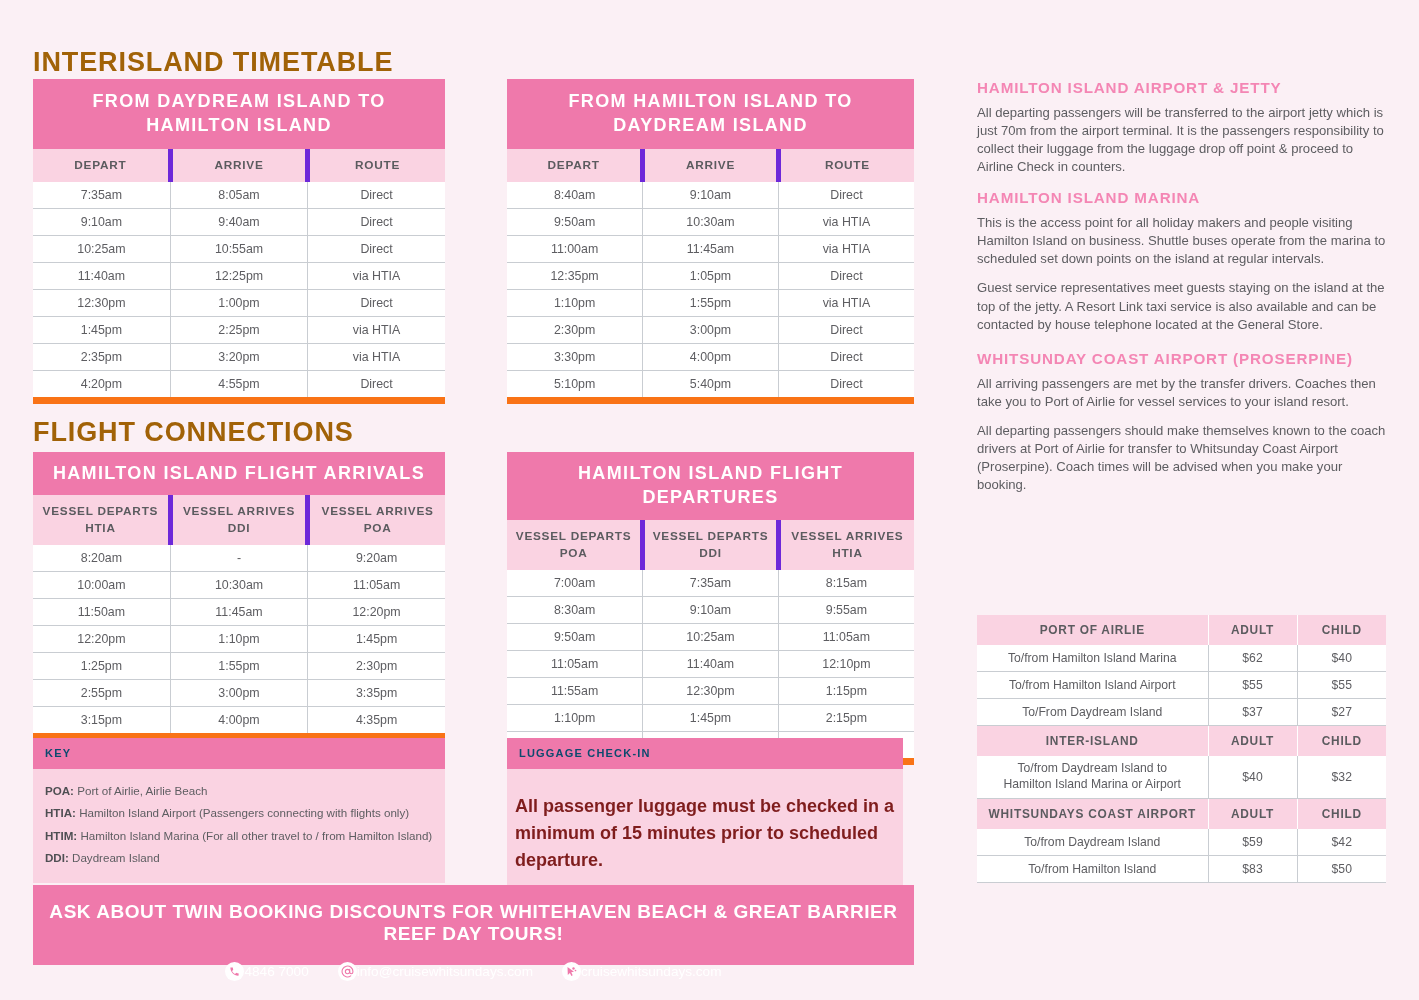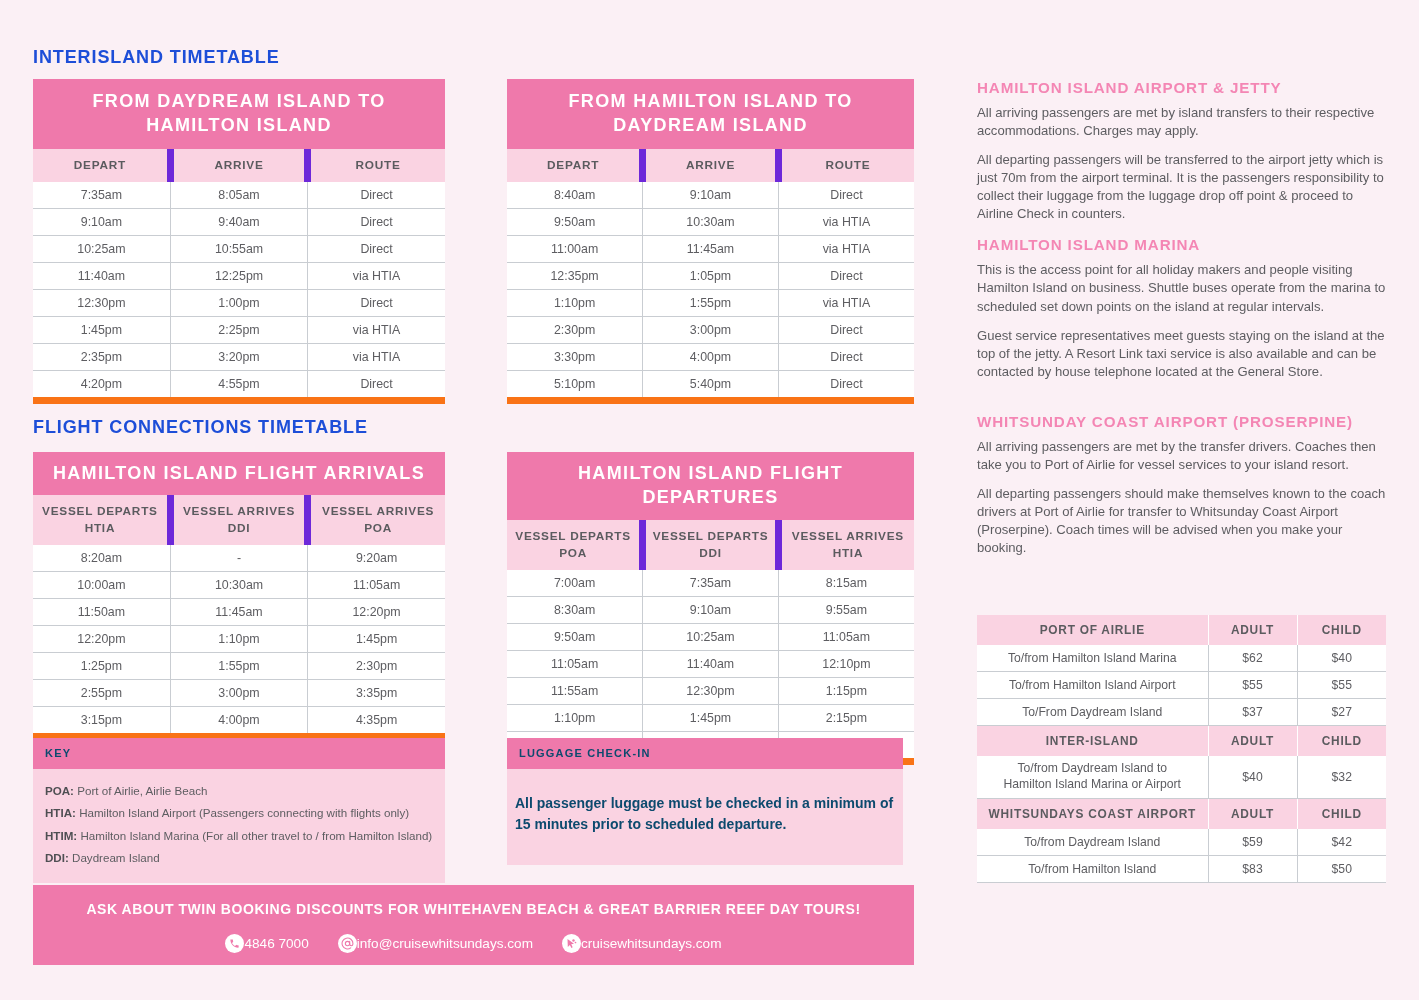--- a/index.html
+++ b/index.html
@@ -20,24 +20,24 @@
     padding: 0;
   }
 
   
   .col-left   { position: absolute; left: 33px;  top: 0; width: 412px; }
   .col-mid    { position: absolute; left: 507px; top: 0; width: 407px; }
   .col-right  { position: absolute; left: 977px; top: 0; width: 409px; }
 
   
   .section-title {
-    font-size: 18px;
+    font-size: 27px;
     font-weight: bold;
     letter-spacing: 0.9px;
-    color: #1d4ed8;
+    color: #a16207;
     text-transform: uppercase;
   }
 
   
   .tbl { width: 100%; border-collapse: collapse; table-layout: fixed; }
 
   .tbl-title {
     background: #ef79ab;
     color: #ffffff;
     font-size: 18px;
@@ -52,21 +52,21 @@
 
   .tbl th.colhead {
     background: #fad3e2;
     color: #5b5b5f;
     font-size: 11.8px;
     font-weight: bold;
     letter-spacing: 0.75px;
     text-align: center;
     padding: 8px 4px;
     text-transform: uppercase;
-    border-right: 7px solid #6d28d9;
+    border-right: 5px solid #6d28d9;
     line-height: 1.45;
   }
   .tbl th.colhead:last-child { border-right: none; }
 
   .tbl td {
     background: #ffffff;
     text-align: center;
     font-size: 12.4px;
     color: #5d5d61;
     padding: 6px 4px;
@@ -100,23 +100,23 @@
     font-size: 11.6px;
     color: #5d5d61;
     line-height: 1.35;
     padding: 3.5px 0;
   }
   .key-line b { font-weight: bold; color: #4f4f53; }
 
   .luggage-body {
     background: #fad3e2;
     padding: 24px 2px 30px 8px;
-    font-size: 14px;
-    font-weight: bold;
-    color: #0c4a6e;
+    font-size: 18px;
+    font-weight: bold;
+    color: #7f1d1d;
     line-height: 1.5;
   }
 
   
   .rc-head {
     color: #f486b4;
     font-size: 15.2px;
     font-weight: bold;
     letter-spacing: 0.85px;
     text-transform: uppercase;
@@ -164,21 +164,21 @@
     left: 33px;
     top: 885px;
     width: 881px;
     height: 80px;
     background: #ef79ab;
     color: #ffffff;
     text-align: center;
     padding-top: 16px;
   }
   .footer-head {
-    font-size: 14px;
+    font-size: 19px;
     font-weight: bold;
     letter-spacing: 0.55px;
     text-transform: uppercase;
   }
   .footer-contacts {
     margin-top: 17px;
     display: flex;
     justify-content: center;
     align-items: center;
     gap: 29px;
@@ -464,31 +464,30 @@
       <div class="luggage-body">All passenger luggage must  be checked in a minimum of 15 minutes prior to scheduled departure.</div>
     </div>
   </div>
 
   <div class="col-right">
 
     <div style="position:absolute;top:79px;left:0;width:409px;">
 
       <div class="rc-block">
         <div class="rc-head">HAMILTON ISLAND AIRPORT &amp; JETTY</div>
-        <div class="rc-para">All arriving passengers are met by island transfers to their respective accommodations. Charges may apply.</div>
         <div class="rc-para">All departing passengers will be transferred to the airport jetty which is just 70m from the airport terminal. It is the passengers responsibility to collect their luggage from the luggage drop off point &amp; proceed to Airline Check in counters.</div>
       </div>
 
       <div class="rc-block">
         <div class="rc-head">HAMILTON ISLAND MARINA</div>
         <div class="rc-para">This is the access point for all holiday makers and people visiting Hamilton Island on business. Shuttle buses operate from the marina to scheduled set down points on the island at regular intervals.</div>
         <div class="rc-para">Guest service representatives meet guests staying on the island at the top of the jetty. A Resort Link taxi service is also available and can be contacted by house telephone located at the General Store.</div>
       </div>
 
-      <div class="rc-block" style="margin-top:32px;">
+      <div class="rc-block" style="margin-top:16px;">
         <div class="rc-head">WHITSUNDAY COAST AIRPORT (PROSERPINE)</div>
         <div class="rc-para">All arriving passengers are met by the transfer drivers. Coaches then take you to Port of Airlie for vessel services to your island resort.</div>
         <div class="rc-para">All departing passengers should make themselves known to the coach drivers at Port of Airlie for transfer to Whitsunday Coast Airport (Proserpine). Coach times will be advised when you make your booking.</div>
       </div>
     </div>
 
     <table class="ptbl" style="position:absolute;top:615px;left:0;width:409px;">
       <tbody>
         <tr class="phead">
           <td class="pw-name">PORT OF AIRLIE</td>

